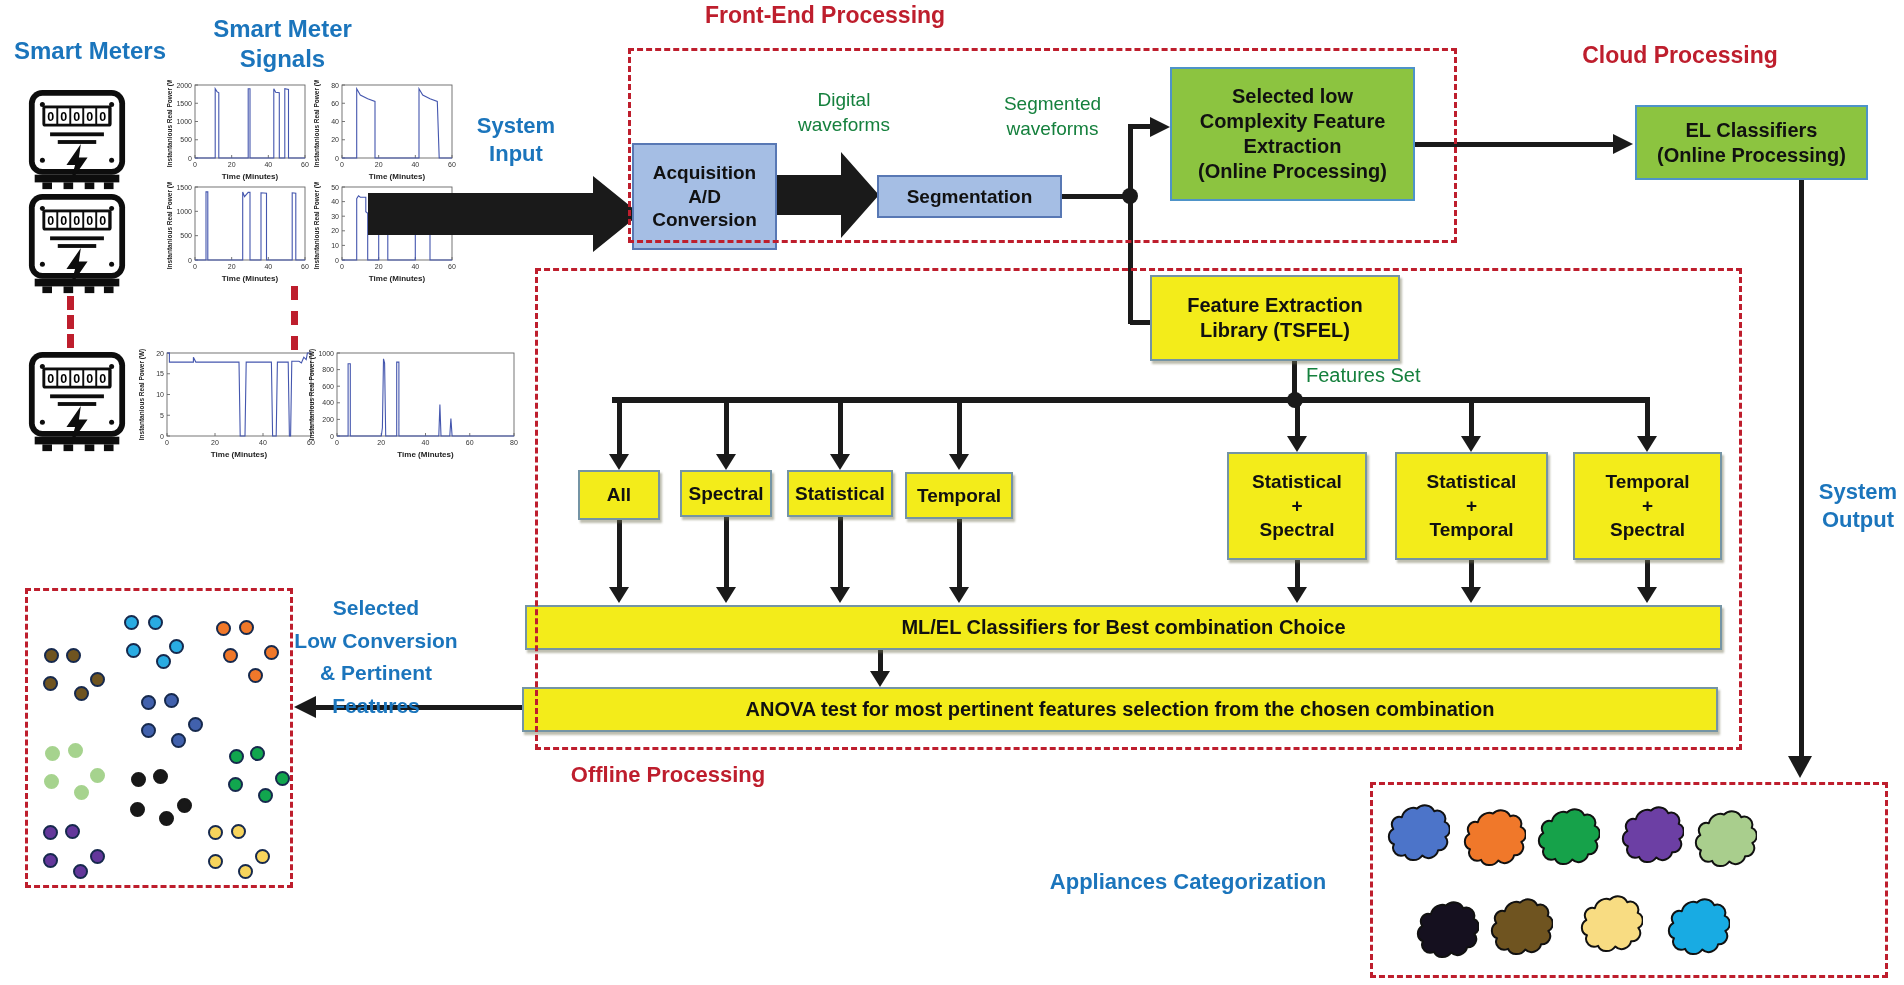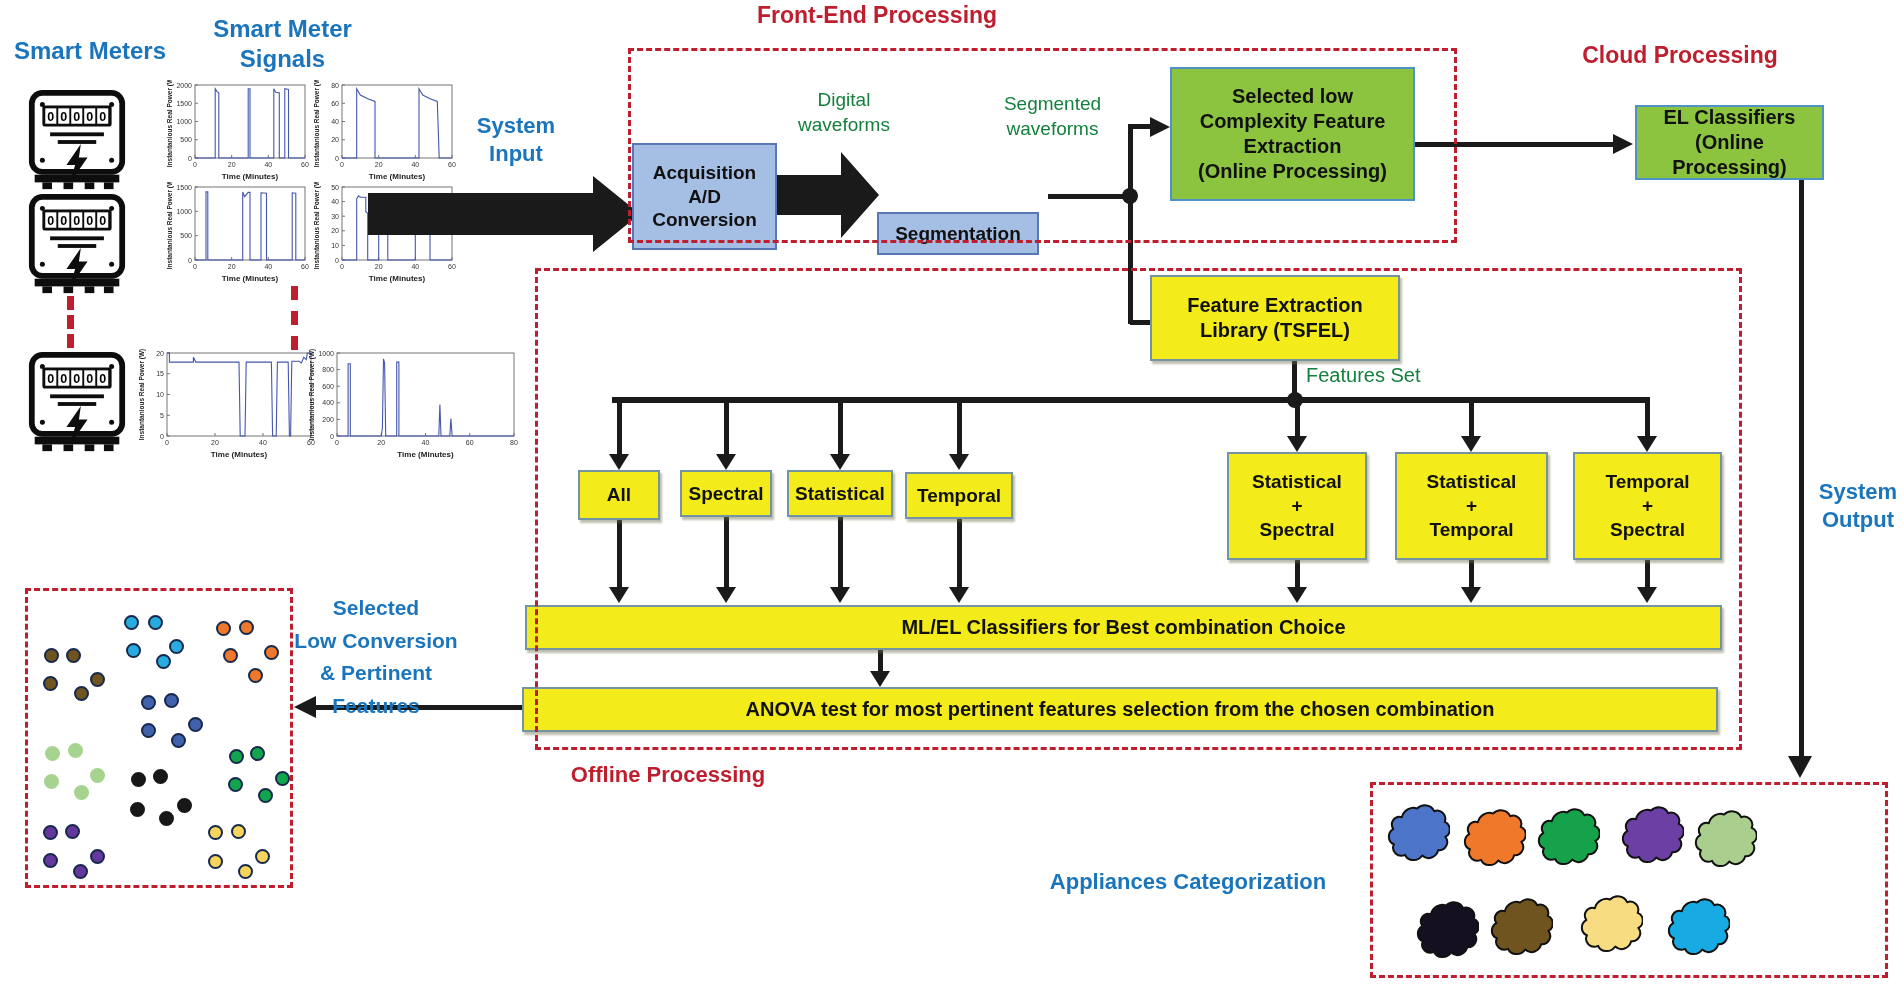--- a/index.html
+++ b/index.html
@@ -34,21 +34,21 @@
 
   <div class="blue-title" style="left:4px;top:36px;width:172px;font-size:24px;">Smart Meters</div>
   <div class="blue-title" style="left:180px;top:14px;width:205px;font-size:24px;">
     <span style="display:block">Smart Meter</span>
     <span style="display:block">Signals</span>
   </div>
   <div class="blue-title" style="left:455px;top:112px;width:122px;font-size:22px;">
     <span style="display:block">System</span>
     <span style="display:block">Input</span>
   </div>
-  <div class="red-title" style="left:732px;top:2px;width:290px;font-size:23px;">Front-End Processing</div>
+  <div class="red-title" style="left:680px;top:2px;width:290px;font-size:23px;">Front-End Processing</div>
   <div class="red-title" style="left:1560px;top:42px;width:240px;font-size:23px;">Cloud Processing</div>
   <div class="red-title" style="left:558px;top:762px;width:220px;font-size:22px;">Offline Processing</div>
   <div class="black-label" style="left:788px;top:88px;width:112px;font-size:19px;">
     <span style="display:block">Digital</span>
     <span style="display:block">waveforms</span>
   </div>
   <div class="black-label" style="left:985px;top:92px;width:135px;font-size:19px;">
     <span style="display:block">Segmented</span>
     <span style="display:block">waveforms</span>
   </div>
@@ -350,30 +350,30 @@
       <polyline points="32.0,88.0 43.1,88.0 43.1,15.8 45.3,15.8 45.3,88.0 76.3,88.0 77.4,79.7 78.5,10.8 79.6,15.0 80.7,88.0 91.7,88.0 91.7,14.1 93.9,14.1 93.9,88.0 133.8,88.0 134.9,56.5 136.0,88.0 144.8,88.0 145.9,70.6 147.1,88.0 209.0,88.0" fill="none" stroke="#4456ae" stroke-width="1.1"></polyline>
       <text x="120.5" y="109" text-anchor="middle" font-size="8" font-weight="bold" fill="#222">Time (Minutes)</text>
       <text x="9" y="46.5" text-anchor="middle" font-size="6.5" font-weight="bold" fill="#222" transform="rotate(-90 9 46.5)">Instantanious Real Power (W)</text>
     </svg>
 
   <div class="box blue-box" style="left:632px;top:143px;width:145px;height:107px;font-size:19px;">
     <span>Acquisition</span>
     <span>A/D</span>
     <span>Conversion</span>
   </div>
-  <div class="box blue-box" style="left:877px;top:175px;width:162px;height:43px;font-size:19px;margin-top:37px;">
+  <div class="box blue-box" style="left:877px;top:175px;width:185px;height:43px;font-size:19px;">
     <span>Segmentation</span>
   </div>
   <div class="box green-box" style="left:1170px;top:67px;width:245px;height:134px;font-size:20px;">
     <span>Selected low</span>
     <span>Complexity Feature</span>
     <span>Extraction</span>
     <span>(Online Processing)</span>
   </div>
-  <div class="box green-box" style="left:1635px;top:105px;width:189px;height:75px;font-size:20px;justify-content:center;">
+  <div class="box green-box" style="left:1635px;top:105px;width:233px;height:75px;font-size:20px;justify-content:center;">
     <span>EL Classifiers</span>
     <span>(Online Processing)</span>
   </div>
   <div class="box yellow-box" style="left:1150px;top:275px;width:250px;height:86px;font-size:20px;">
     <span>Feature Extraction</span>
     <span>Library (TSFEL)</span>
   </div>
 
   <div class="box yellow-box" style="left:578px;top:470px;width:82px;height:50px;font-size:19px;">
       <span>All</span>

